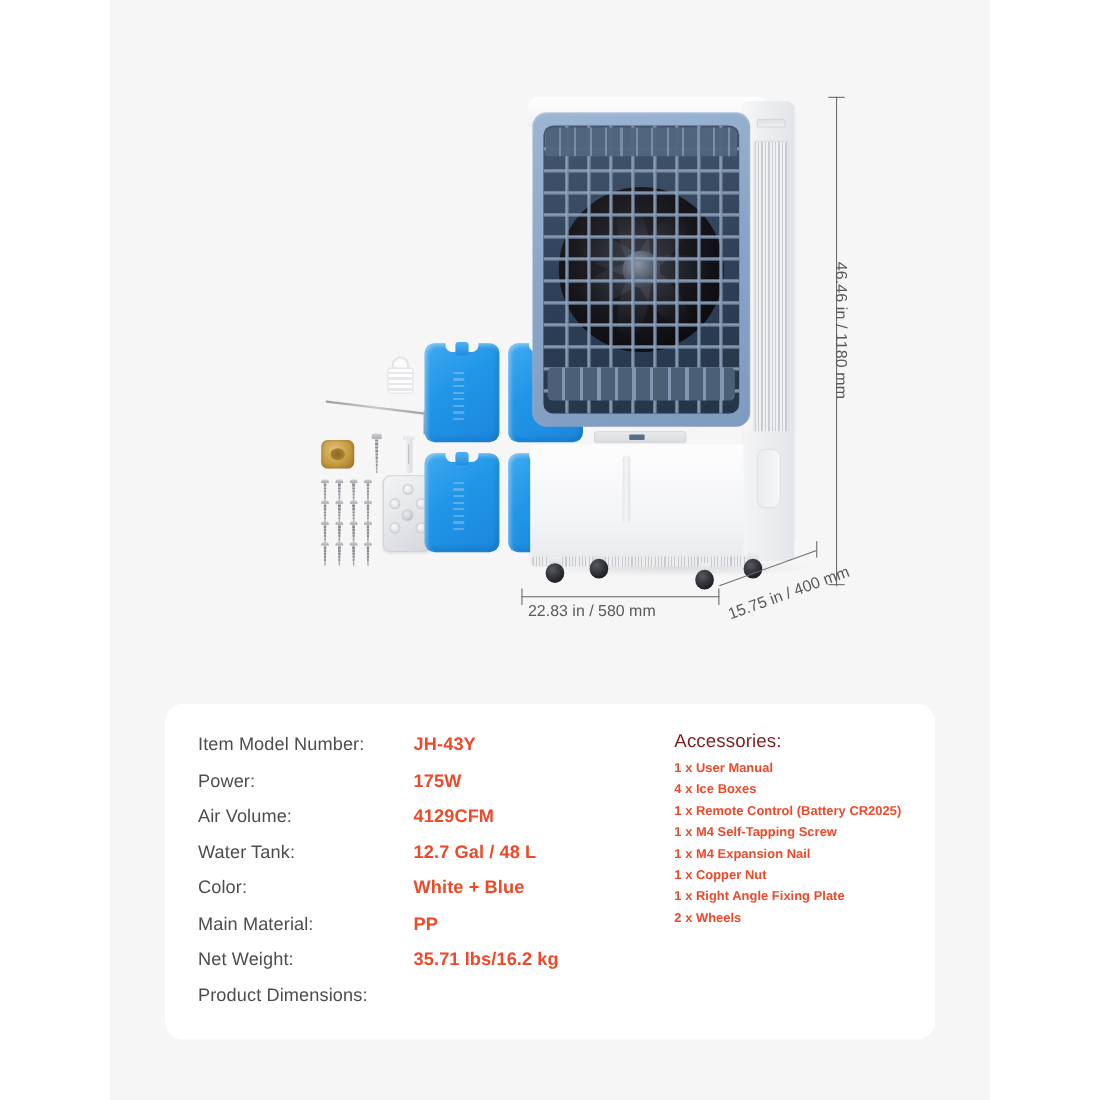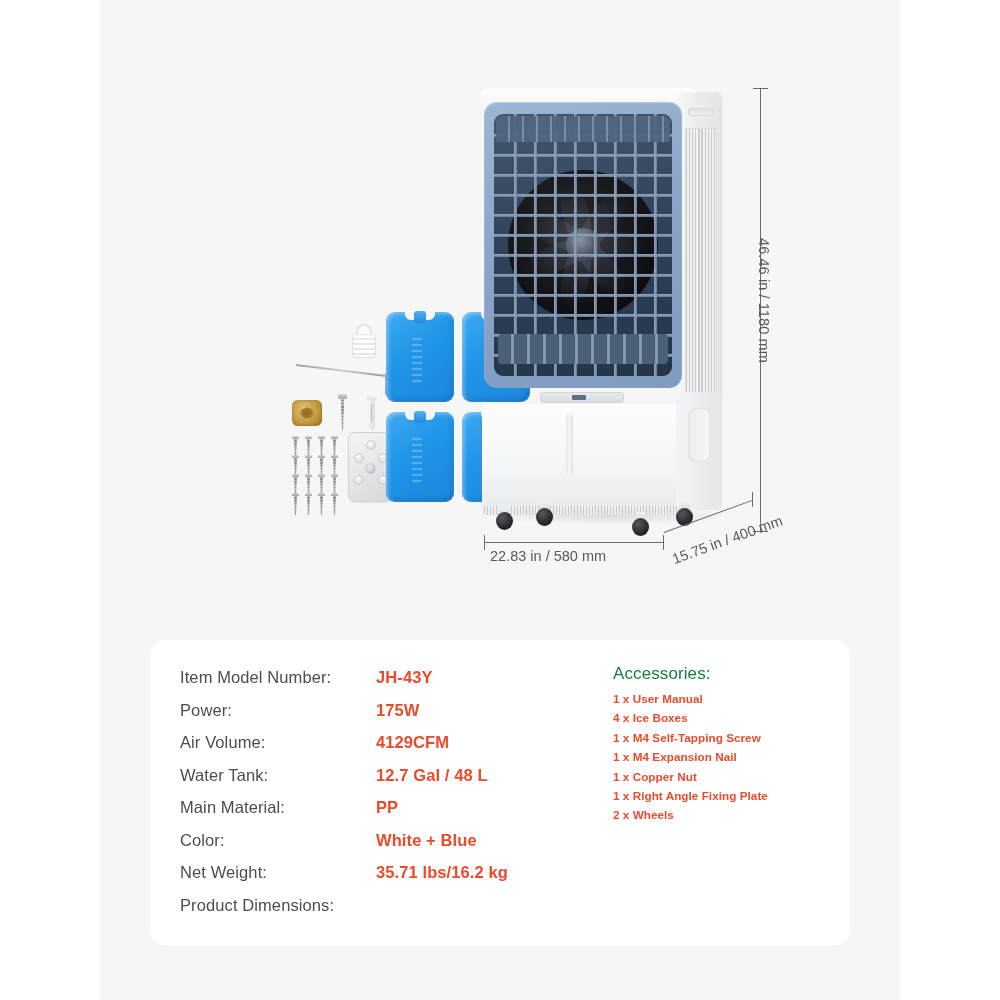--- a/index.html
+++ b/index.html
@@ -254,21 +254,21 @@
     position: absolute;
     left: 22px; top: 150px;
     transform: rotate(90deg);
     transform-origin: left top;
     white-space: nowrap;
     font-size: 14.5px;
     color: #5a5a5a;
     letter-spacing: .1px;
   }
 
-  #dim-width-wrap { position: absolute; left: 384px; top: 530px; width: 300px; height: 60px; }
+  #dim-width-wrap { position: absolute; left: 374px; top: 530px; width: 300px; height: 60px; }
   #dim-width-label {
     position: absolute;
     left: 6px; top: 18px;
     font-size: 14.5px;
     color: #5a5a5a;
     white-space: nowrap;
   }
   #dim-depth-label {
     position: absolute;
     left: 186px; top: 22px;
@@ -484,21 +484,21 @@
   }
   .spec-row.wide .spec-value { font-size: 16px; }
 
   #accessories-block {
     position: absolute;
     left: 463px; top: 24px;
     width: 230px;
   }
   #accessories-title {
     font-size: 17px;
-    color: #15803d;
+    color: #7f1d1d;
     margin-bottom: 5px;
     letter-spacing: .1px;
   }
   .acc-item {
     font-size: 11.7px;
     font-weight: bold;
     color: #ec4a2a;
     line-height: 19.4px;
     white-space: nowrap;
     letter-spacing: .05px;
@@ -740,40 +740,41 @@
         </div>
         <div class="spec-row">
           <div class="spec-label">Air Volume:</div>
           <div class="spec-value">4129CFM</div>
         </div>
         <div class="spec-row">
           <div class="spec-label">Water Tank:</div>
           <div class="spec-value">12.7 Gal / 48 L</div>
         </div>
         <div class="spec-row">
+          <div class="spec-label">Color:</div>
+          <div class="spec-value">White + Blue</div>
+        </div>
+        <div class="spec-row">
           <div class="spec-label">Main Material:</div>
           <div class="spec-value">PP</div>
-        </div>
-        <div class="spec-row">
-          <div class="spec-label">Color:</div>
-          <div class="spec-value">White + Blue</div>
         </div>
         <div class="spec-row">
           <div class="spec-label">Net Weight:</div>
           <div class="spec-value">35.71 lbs/16.2 kg</div>
         </div>
         <div class="spec-row wide">
           <div class="spec-label">Product Dimensions:</div>
         </div>
       </div>
     <div id="accessories-block">
       <div id="accessories-title">Accessories:</div>
       <div id="accessories-items">
           <div class="acc-item">1 x User Manual</div>
           <div class="acc-item">4 x Ice Boxes</div>
+          <div class="acc-item">1 x Remote Control (Battery CR2025)</div>
           <div class="acc-item">1 x M4 Self-Tapping Screw</div>
           <div class="acc-item">1 x M4 Expansion Nail</div>
           <div class="acc-item">1 x Copper Nut</div>
           <div class="acc-item">1 x Right Angle Fixing Plate</div>
           <div class="acc-item">2 x Wheels</div>
         </div>
     </div>
   </div>
 </div>
 

